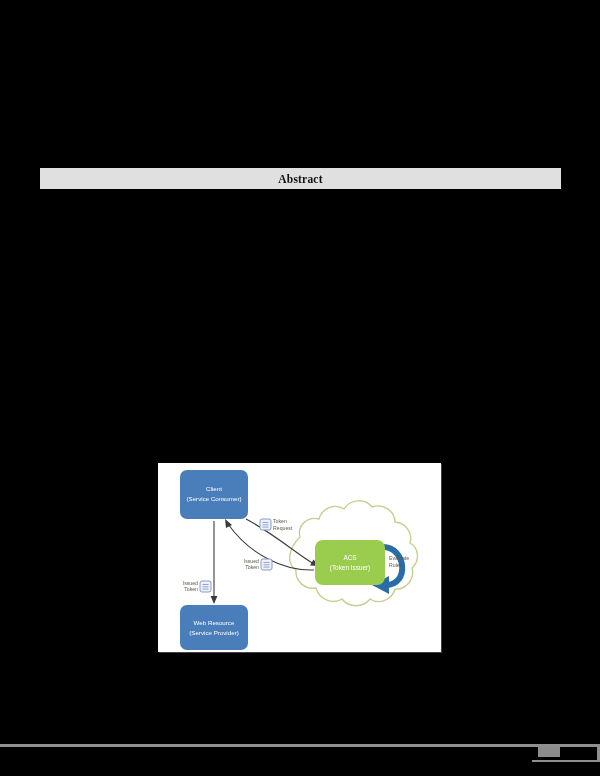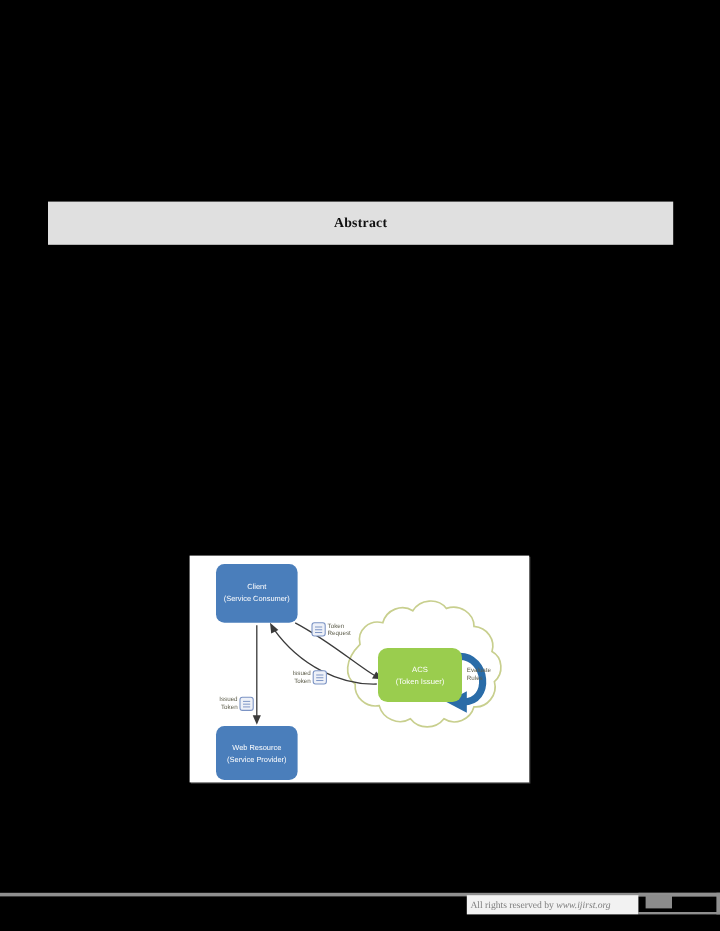--- a/index.html
+++ b/index.html
@@ -21,21 +21,21 @@
     inset: 0;
     background: #000000;
   }
 
   
   .abstract-bar {
     position: absolute;
     left: 40px;
     top: 168px;
     width: 521px;
-    height: 36px;
+    height: 21px;
     background: #e0e0e0;
     display: flex;
     align-items: center;
     justify-content: center;
   }
   .abstract-bar .heading {
     font-family: "Liberation Serif", serif;
     font-weight: bold;
     font-size: 11.5px;
     color: #111111;
@@ -237,21 +237,18 @@
       </g>
 
     </svg>
   </div>
 
   <div class="footer-rule"></div>
   <div class="footer-tab"></div>
   <div class="footer-tab-right"></div>
   <div class="footer-tab-bottom"></div>
 
-  <div class="footer-box">
-    <span class="footer-text"><span>All rights reserved by </span><span class="url">www.ijirst.org</span></span>
-  </div>
 
   <div class="page-number-box">
     <span></span>
   </div>
 
 </div>
 
 </body></html>

